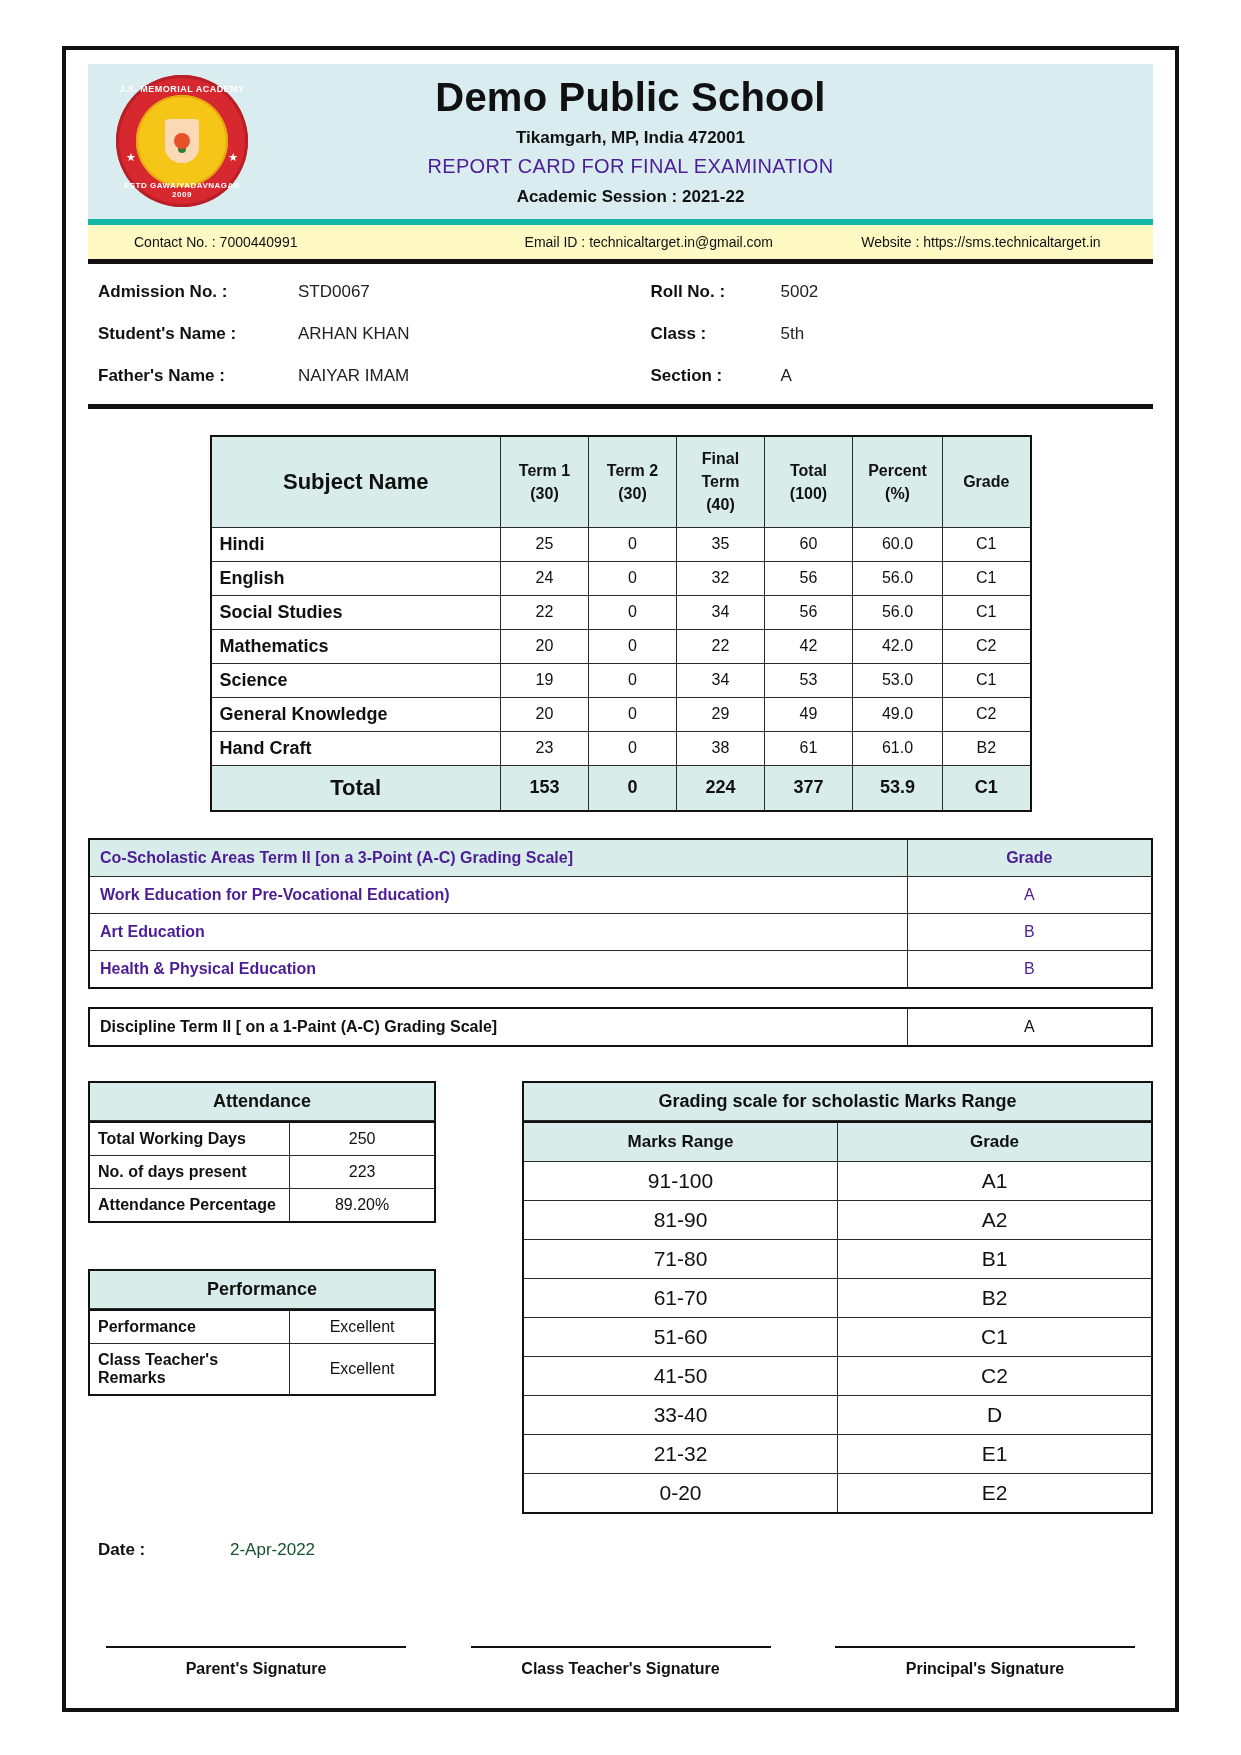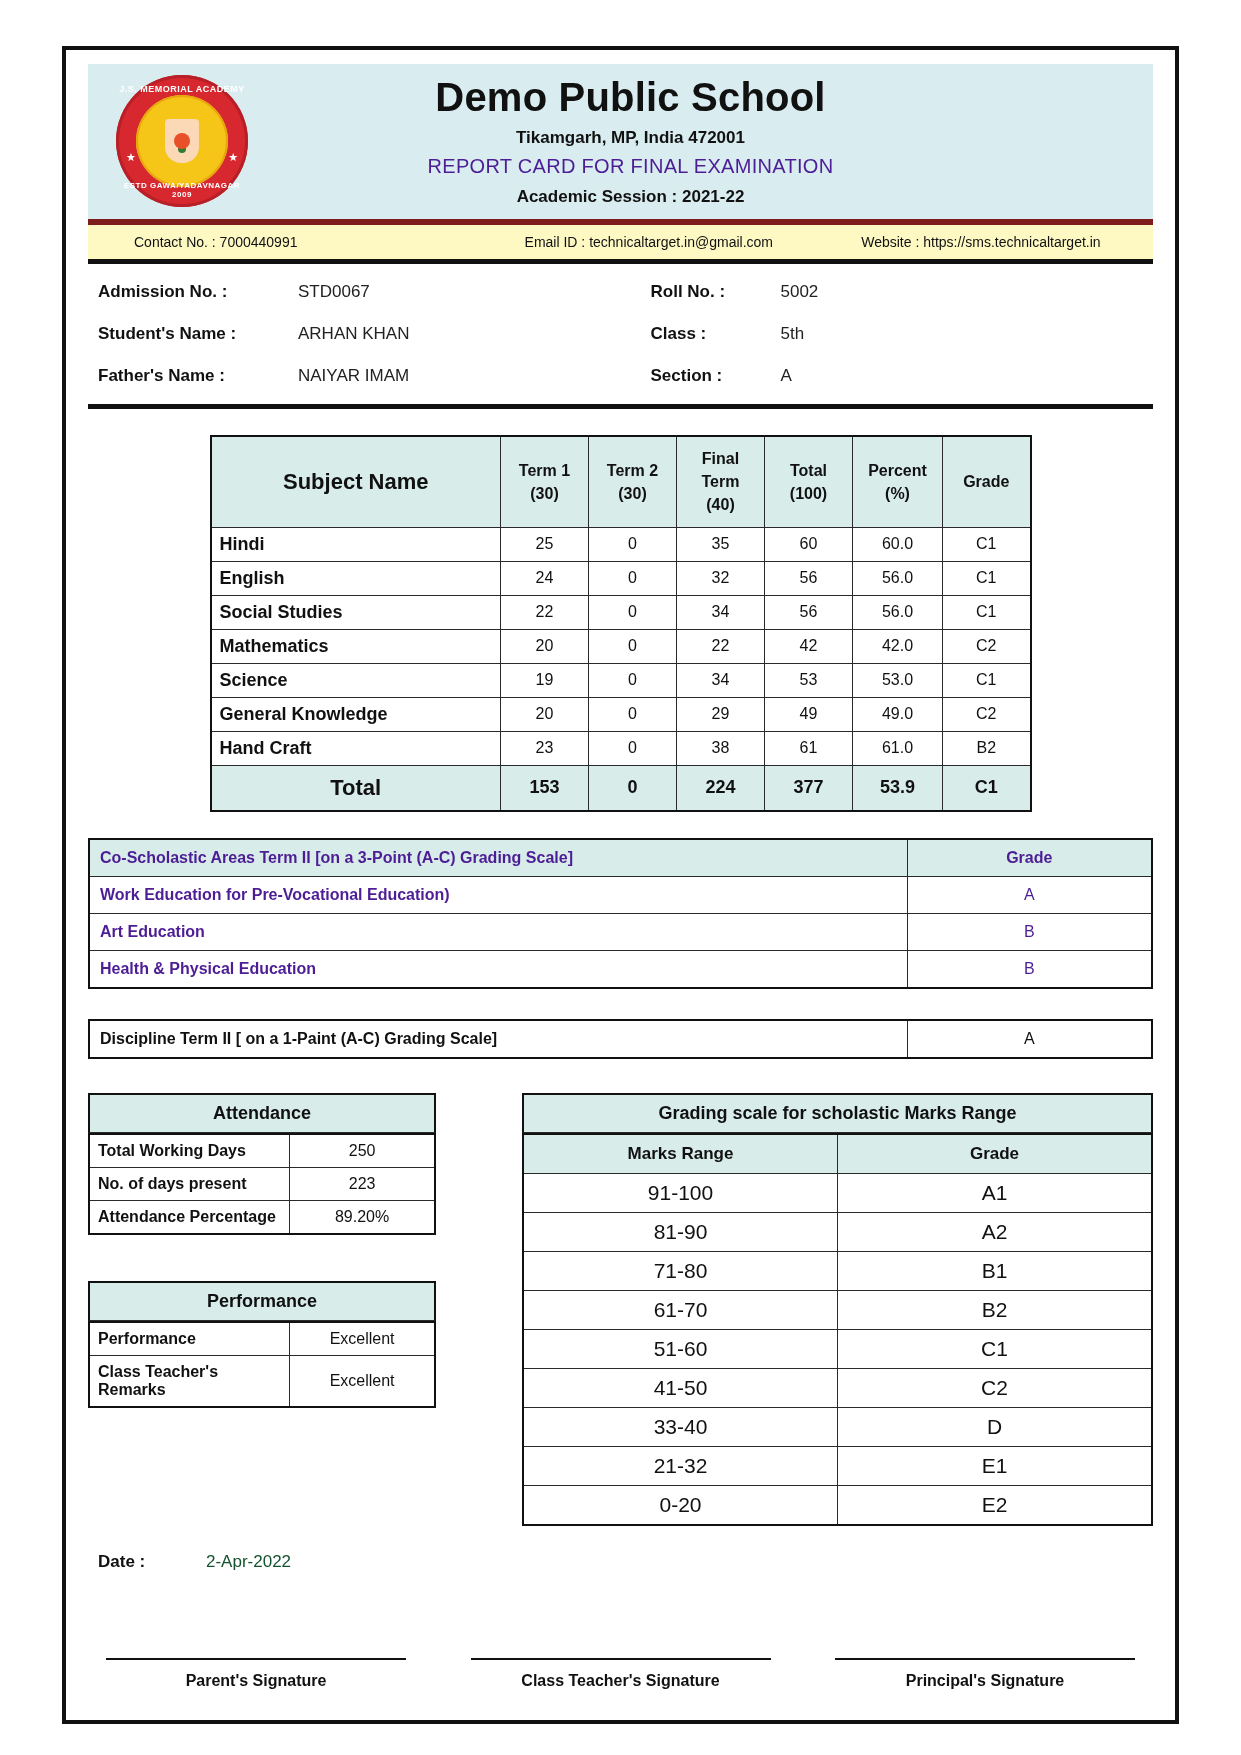--- a/index.html
+++ b/index.html
@@ -23,21 +23,21 @@
     display: flex;
     flex-direction: column;
   }
 
   
   .school-header {
     background: #d9edf0;
     display: flex;
     align-items: center;
     padding: 10px 14px 12px 14px;
-    border-bottom: 6px solid #7f1d1d;
+    border-bottom: 6px solid #14b8a6;
   }
   .logo-wrap { width: 160px; flex: 0 0 160px; display:flex; justify-content:center; }
   .logo {
     width: 132px; height: 132px;
     border-radius: 50%;
     background: #d7282f;
     position: relative;
     display: flex; align-items: center; justify-content: center;
     box-shadow: inset 0 0 0 3px #b81f27;
   }
@@ -159,21 +159,21 @@
     padding: 9px 10px;
   }
   .tbl-co thead th { background: #d8ecea; font-weight: bold; text-align: left; }
   .tbl-co thead th.gcol { text-align: center; }
   .tbl-co td.area { font-weight: bold; text-align: left; }
   .tbl-co td.grade { text-align: center; font-weight: normal; }
   .col-grade { width: 245px; }
 
   .tbl-disc {
     width: 100%;
-    margin-top: 30px;
+    margin-top: 18px;
     border: 2px solid #111;
     table-layout: fixed;
   }
   .tbl-disc td {
     border: 1px solid #2a2a2a;
     font-size: 16px; color: #111; padding: 9px 10px;
     font-weight: bold;
   }
   .tbl-disc td.grade { text-align: center; font-weight: normal; }
 
@@ -221,20 +221,21 @@
     font-size: 21px; color: #111; text-align: center;
     padding: 7px 4px;
   }
   .tbl-grade thead th { background: #d8ecea; font-weight: bold; font-size: 17px; padding: 9px 4px;}
 
   
   .date-row {
     display: flex; align-items: baseline;
     margin-top: 26px; padding-left: 10px;
     font-size: 17px;
+    gap: 24px;
   }
   .date-row .lbl { font-weight: bold; color:#111; width: 108px; }
   .date-row .val { color:#14532d; }
 
   .signatures {
     display: flex;
     justify-content: space-between;
     margin-top: 86px;
     padding: 0 18px 10px 18px;
   }

